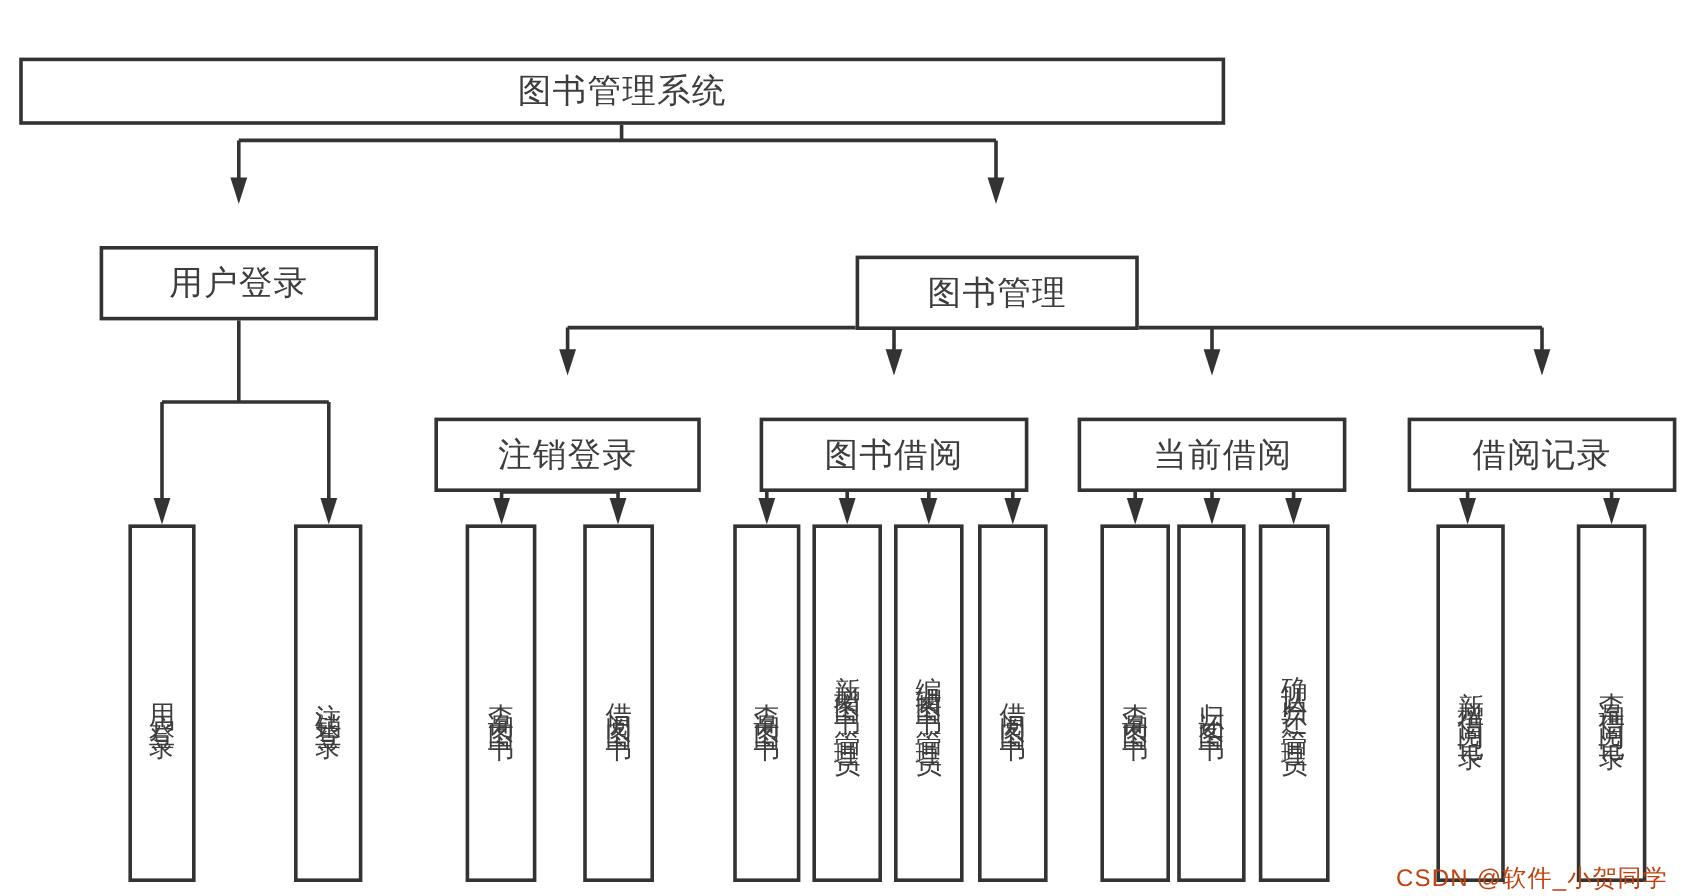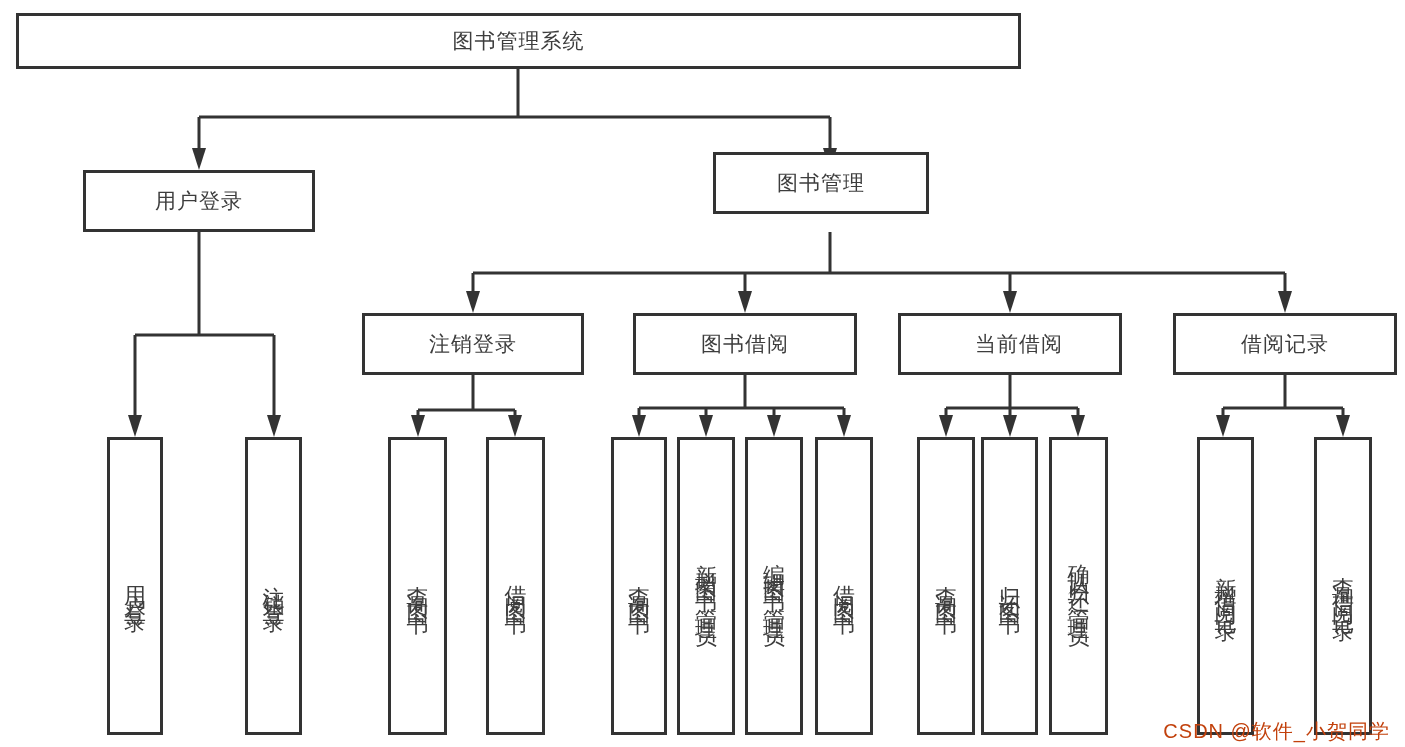--- a/index.html
+++ b/index.html
@@ -22,31 +22,31 @@
   .node {
     position: absolute;
     box-sizing: border-box;
     border: 3px solid #333333;
     background: #ffffff;
     color: #3d3d3d;
     display: flex;
     align-items: center;
     justify-content: center;
   }
-  .node.h { font-size: 21px; letter-spacing: 1px; }
+  .node.h { font-size: 28px; letter-spacing: 1px; margin-top: 35px; }
   .node.v {
     writing-mode: vertical-rl;
     text-orientation: mixed;
     font-size: 22px;
     letter-spacing: 9px;
   }
   
   #n-root   { left:16px;   top:13px;  width:1005px; height:56px; }
   #n-login  { left:83px;   top:170px; width:232px;  height:62px; }
-  #n-mgmt   { left:713px;  top:152px; width:216px;  height:62px; }
+  #n-mgmt   { left:713px;  top:178px; width:236px;  height:62px; }
   #n-rec    { left:362px;  top:313px; width:222px;  height:62px; }
   #n-borrow { left:633px;  top:313px; width:224px;  height:62px; }
   #n-cur    { left:898px;  top:313px; width:224px;  height:62px;padding-left:18px; }
   #n-hist   { left:1173px; top:313px; width:224px;  height:62px; }
   #n-a1 { left:107px;  top:437px; width:56px; height:298px; }
   #n-a2 { left:245px;  top:437px; width:57px; height:298px; }
   #n-b1 { left:388px;  top:437px; width:59px; height:298px; }
   #n-b2 { left:486px;  top:437px; width:59px; height:298px; }
   #n-c1 { left:611px;  top:437px; width:56px; height:298px; }
   #n-c2 { left:677px;  top:437px; width:58px; height:298px; }

